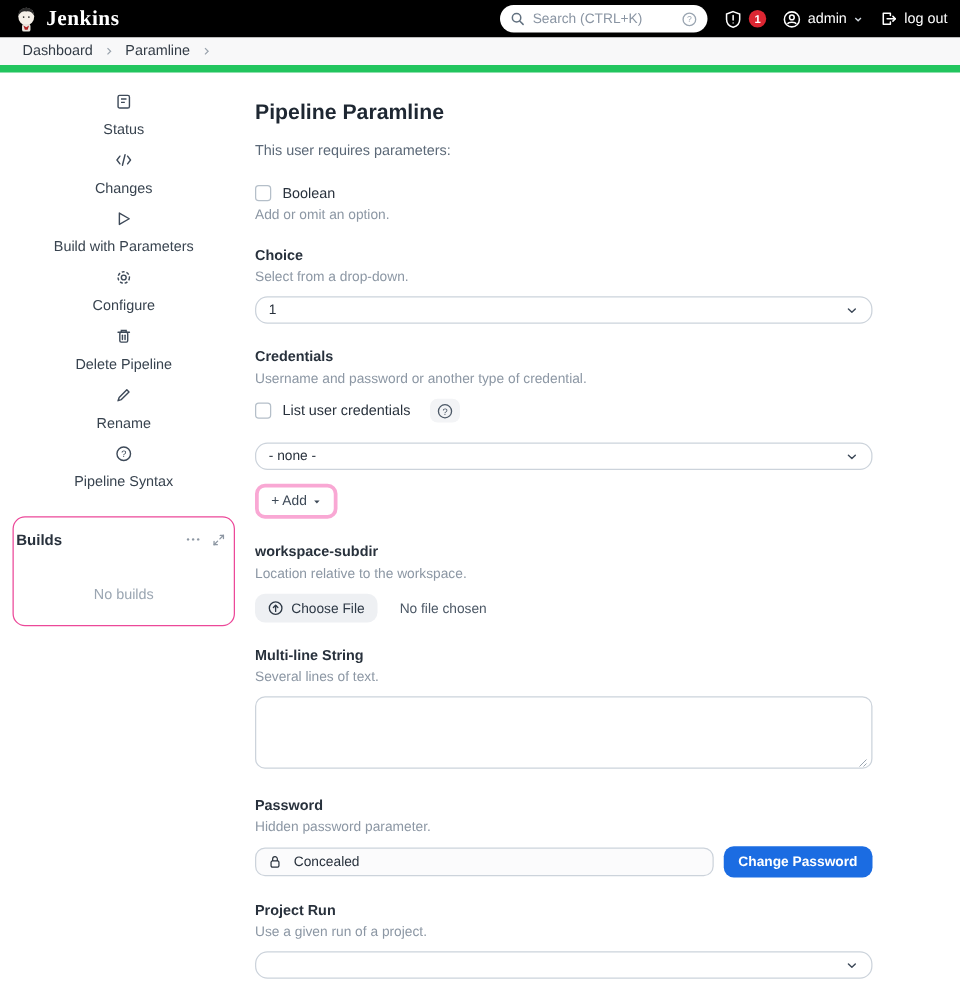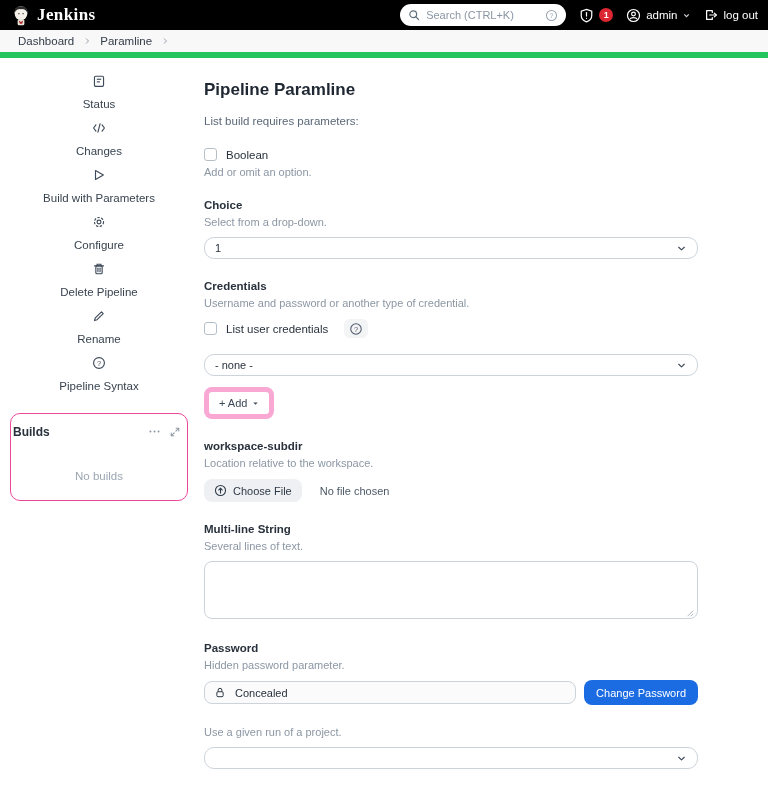--- a/index.html
+++ b/index.html
@@ -139,21 +139,21 @@
     border-radius: 6px;
     width: 24px; height: 19px;
     display: flex; align-items: center; justify-content: center;
     margin-left: 7px;
     cursor: pointer;
   }
 
   .add-btn {
     margin-top: 11px;
     display: inline-flex; align-items: center; gap: 5px;
-    border: 5px solid #f9a8d4;
+    border: 3px solid #f9a8d4;
     border-radius: 8px;
     background: #fff;
     padding: 5px 10px;
     font-size: 11px;
     color: #3c4856;
     cursor: pointer;
     font-family: "Liberation Sans", sans-serif;
     text-align: right;
   }
 
@@ -197,21 +197,21 @@
     color: #28313c;
   }
   .change-btn {
     background: var(--accent-blue, #1b6ce2);
     color: #fff;
     border: none;
     border-radius: 8px;
     height: 25px;
     padding: 0 12px;
     font-size: 11px;
-    font-weight: normal;
+    font-weight: bold;
     cursor: pointer;
     font-family: "Liberation Sans", sans-serif;
   }
 </style>
 </head>
 <body>
 
 <header class="topbar">
   <div class="brand">
     <span>
@@ -387,21 +387,21 @@
               <path d="M3 13 L6.8 9.2"></path>
           </svg>
         </span>
       </div>
       <div class="builds-empty">No builds</div>
     </div>
   </aside>
 
   <main>
     <h1>Pipeline Paramline</h1>
-    <p class="intro">List build requires parameters:</p>
+    <p class="intro">This user requires parameters:</p>
 
     <section class="param">
       <div class="checkbox-row">
         <span class="checkbox"></span>
         <span class="checkbox-label">Boolean</span>
       </div>
       <div class="param-desc">Add or omit an option.</div>
     </section>
 
     <section class="param">
@@ -491,20 +491,21 @@
               <path d="M5.5 7 V4.9 A2.5 2.5 0 0 1 10.5 4.9 V7"></path>
             </svg>
           </span>
           <span>Concealed</span>
         </div>
         <button class="change-btn">Change Password</button>
       </div>
     </section>
 
     <section class="param">
+      <div class="param-label">Project Run</div>
       <div class="param-desc">Use a given run of a project.</div>
       <div class="control-select">
         <span></span>
         <span>
           <svg width="11" height="11" viewBox="0 0 16 16" fill="none" stroke="#3e4a59" stroke-width="1.7" stroke-linecap="round" stroke-linejoin="round">
               <path d="M4 6.2 L8 10 L12 6.2"></path>
             </svg>
         </span>
       </div>
     </section>

